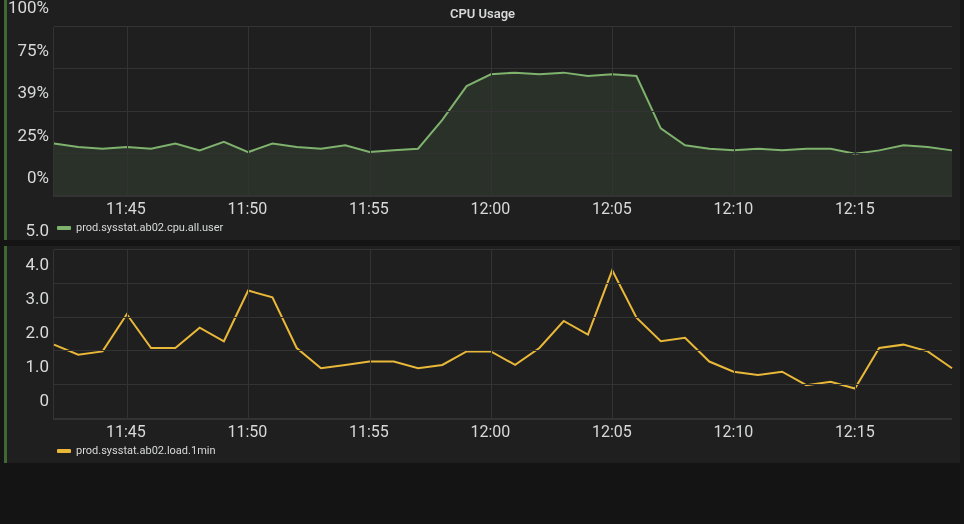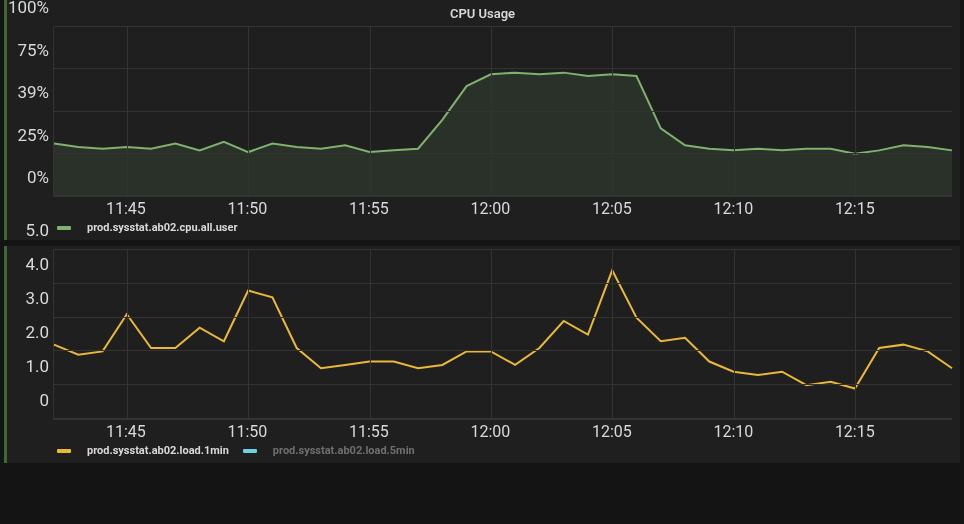--- a/index.html
+++ b/index.html
@@ -87,23 +87,22 @@
     display: flex;
     flex-wrap: wrap;
     gap: 14px;
     padding: 6px 4px 2px 44px;
     font-size: 11px;
     align-items: center;
   }
   .legend-item {
     display: flex;
     align-items: center;
-    gap: 16px;
+    gap: 5px;
     cursor: pointer;
-    font-weight: bold;
   }
   .legend-swatch {
     width: 14px;
     height: 4px;
     border-radius: 1px;
   }
   .legend-label { color: #d8d9da; }
   .legend-item.dim .legend-label { color: #6d6f71; }
 </style>
 </head>
@@ -193,20 +192,16 @@
         <div class="x-tick" style="left: 48.6486%;">12:00</div>
         <div class="x-tick" style="left: 62.1622%;">12:05</div>
         <div class="x-tick" style="left: 75.6757%;">12:10</div>
         <div class="x-tick" style="left: 89.1892%;">12:15</div>
       </div>
     <div class="legend" id="load-legend">
         <div class="legend-item">
           <span class="legend-swatch" style="background: rgb(234, 184, 57);"></span>
           <span class="legend-label">prod.sysstat.ab02.load.1min</span>
         </div>
-        <div class="legend-item dim">
-          <span class="legend-swatch" style="background: rgb(110, 208, 224);"></span>
-          <span class="legend-label">prod.sysstat.ab02.load.5min</span>
-        </div>
       </div>
   </div>
 
 </div>
 
 </body></html>

